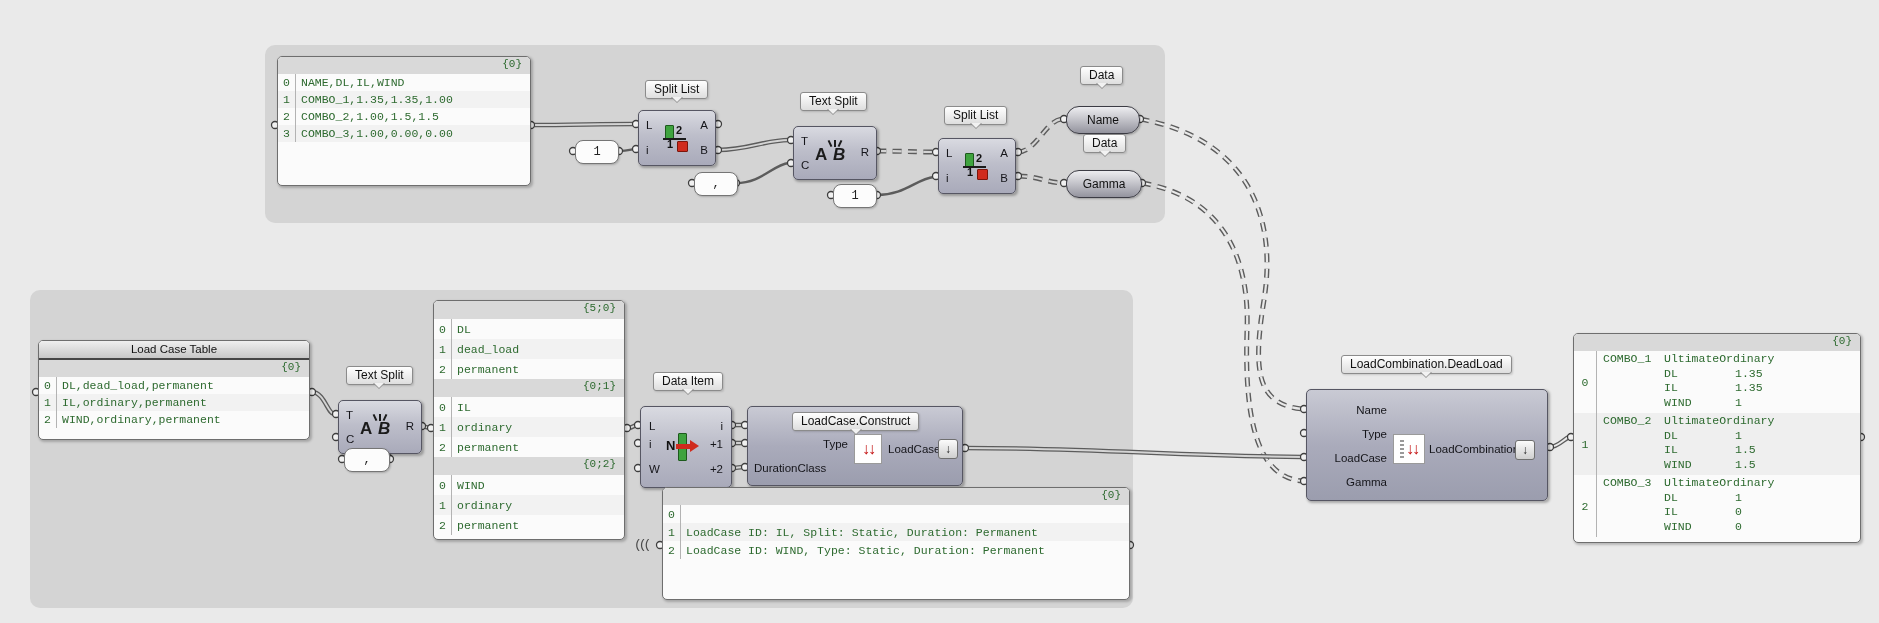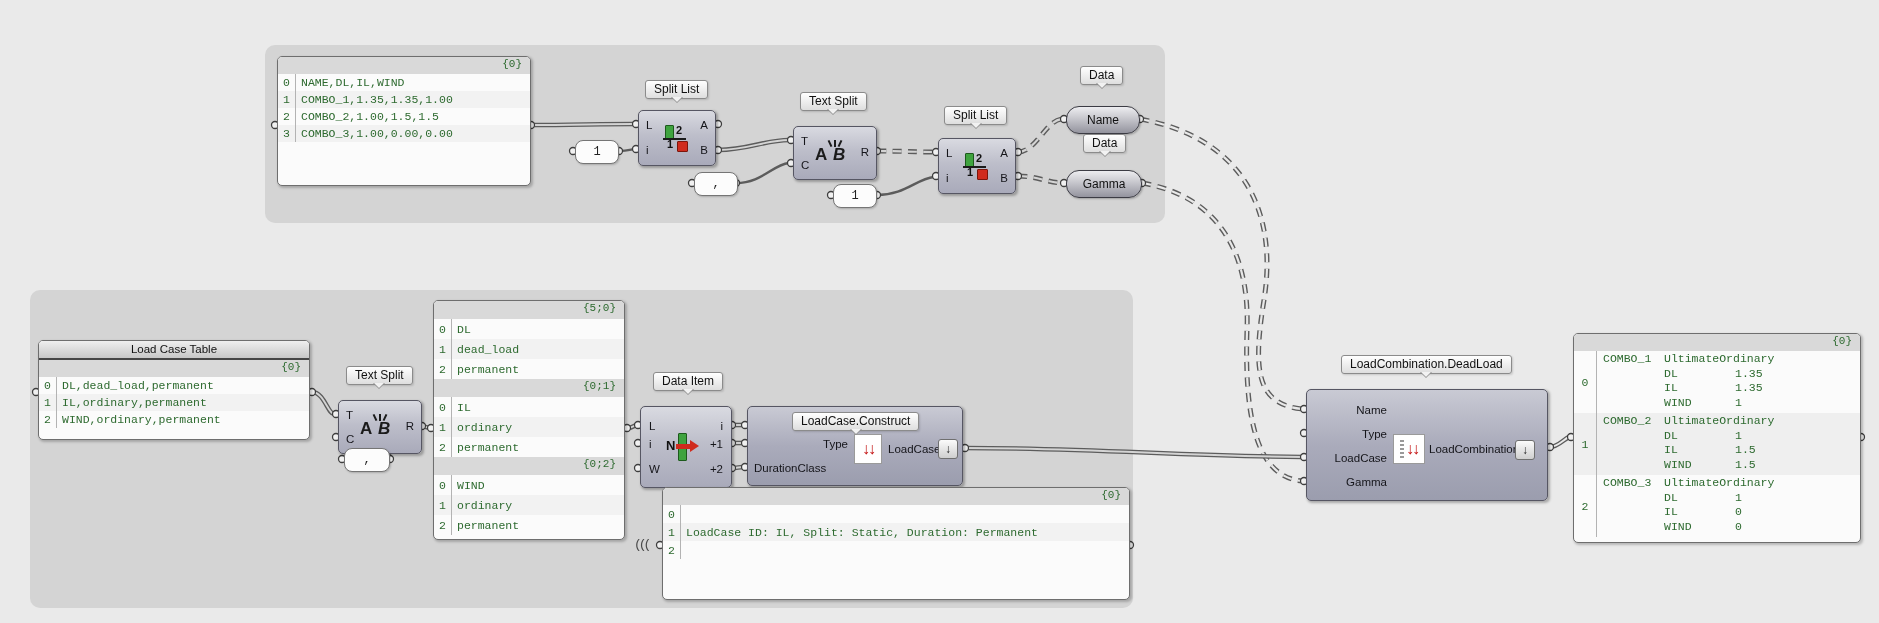--- a/index.html
+++ b/index.html
@@ -421,20 +421,21 @@
     <div class="brhead" style="height:15px;">{0}</div>
     <div class="prow" style="height:18px;">
         <div class="pidx">0</div>
       </div>
     <div class="prow alt" style="height:18px;">
         <div class="pidx">1</div>
         <div class="ptxt">LoadCase ID: IL, Split: Static, Duration: Permanent</div>
       </div>
     <div class="prow" style="height:18px;">
         <div class="pidx">2</div>
+        <div class="ptxt">LoadCase ID: WIND, Type: Static, Duration: Permanent</div>
       </div>
   </div>
 
   <div class="tag" style="left:1341px;top:355px;">LoadCombination.DeadLoad</div>
   <div class="comp dark" style="left:1306px;top:389px;width:240px;height:110px;">
     <div class="plabel r" style="left:0;top:13px;width:80px;">Name</div>
     <div class="plabel r" style="left:0;top:37px;width:80px;">Type</div>
     <div class="plabel r" style="left:0;top:61px;width:80px;">LoadCase</div>
     <div class="plabel r" style="left:0;top:85px;width:80px;">Gamma</div>
     <div class="ic ic-box" style="left:86px;top:44px;width:30px;height:28px;">

